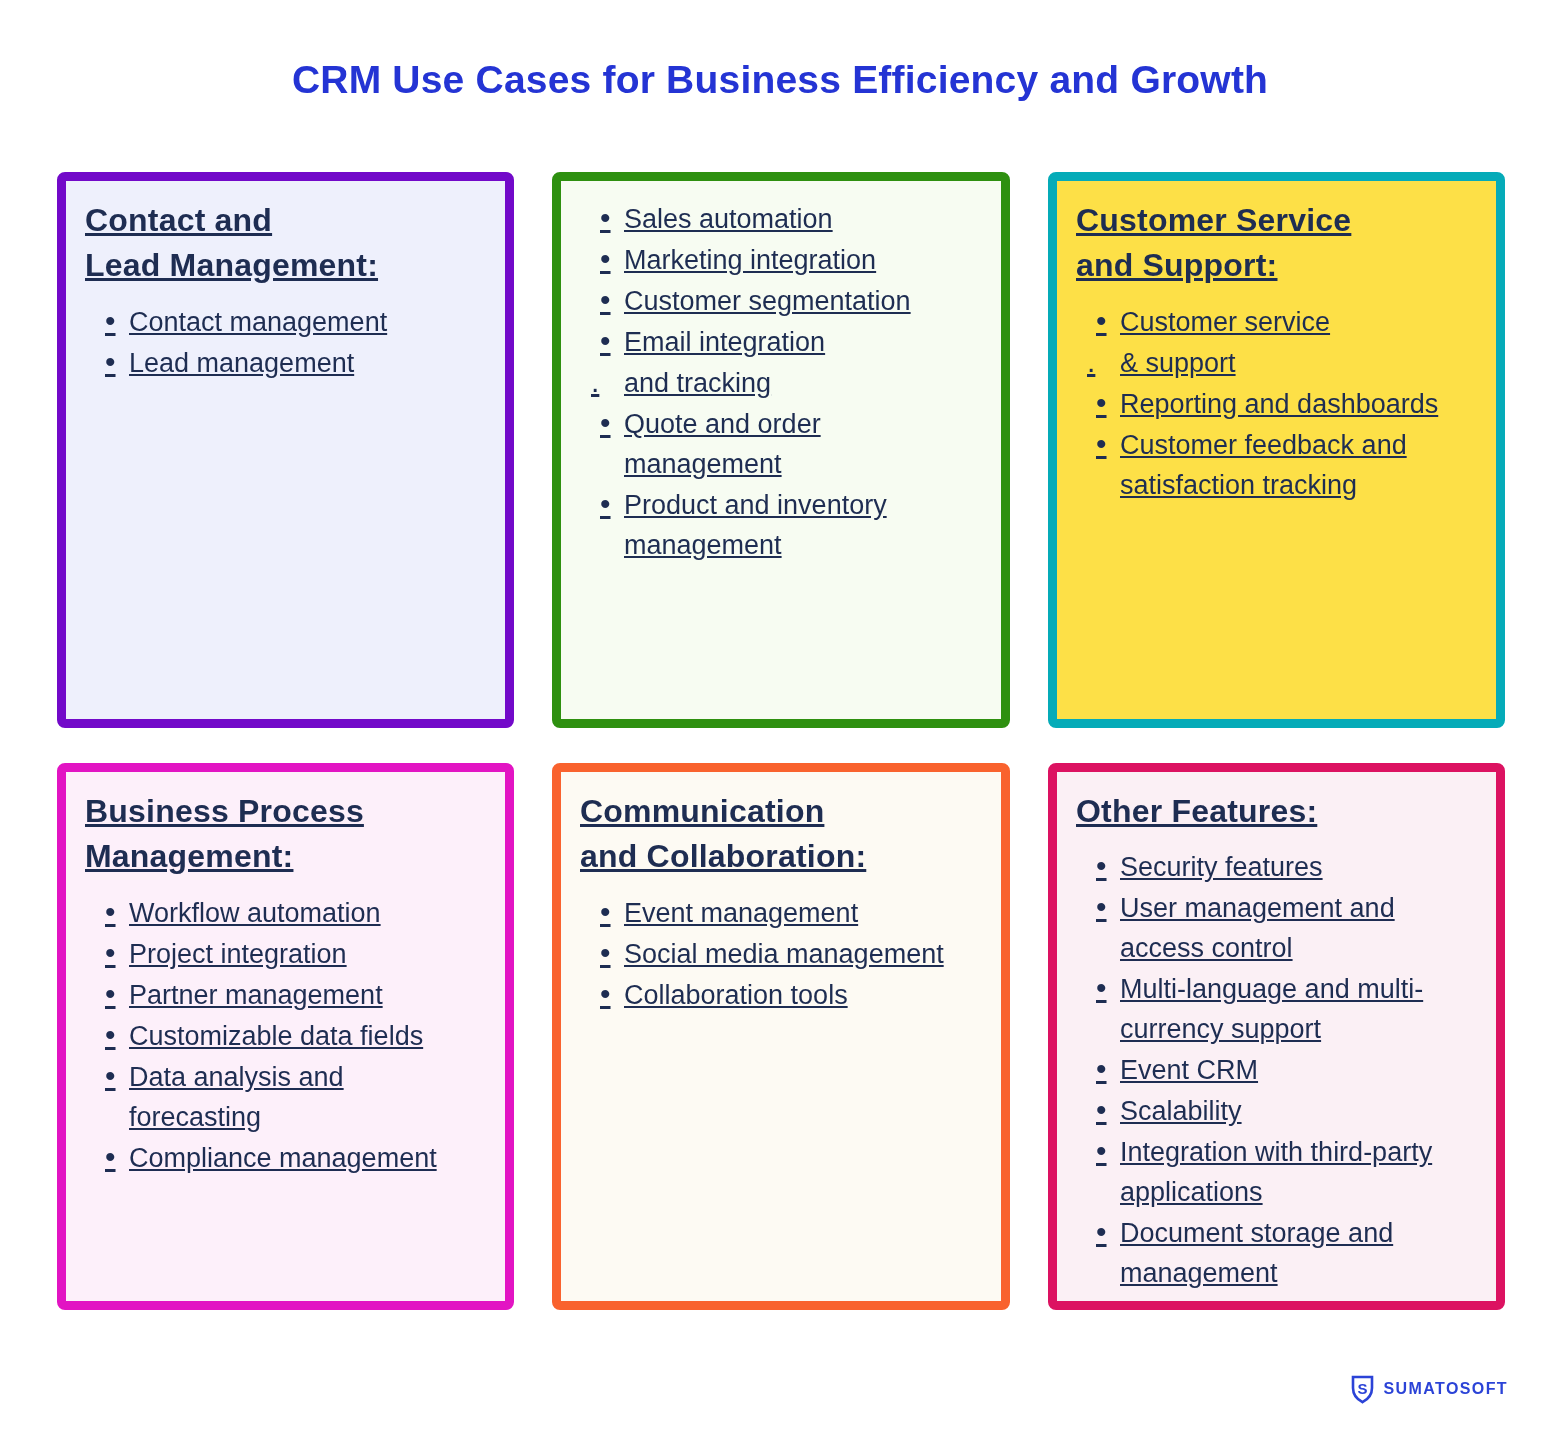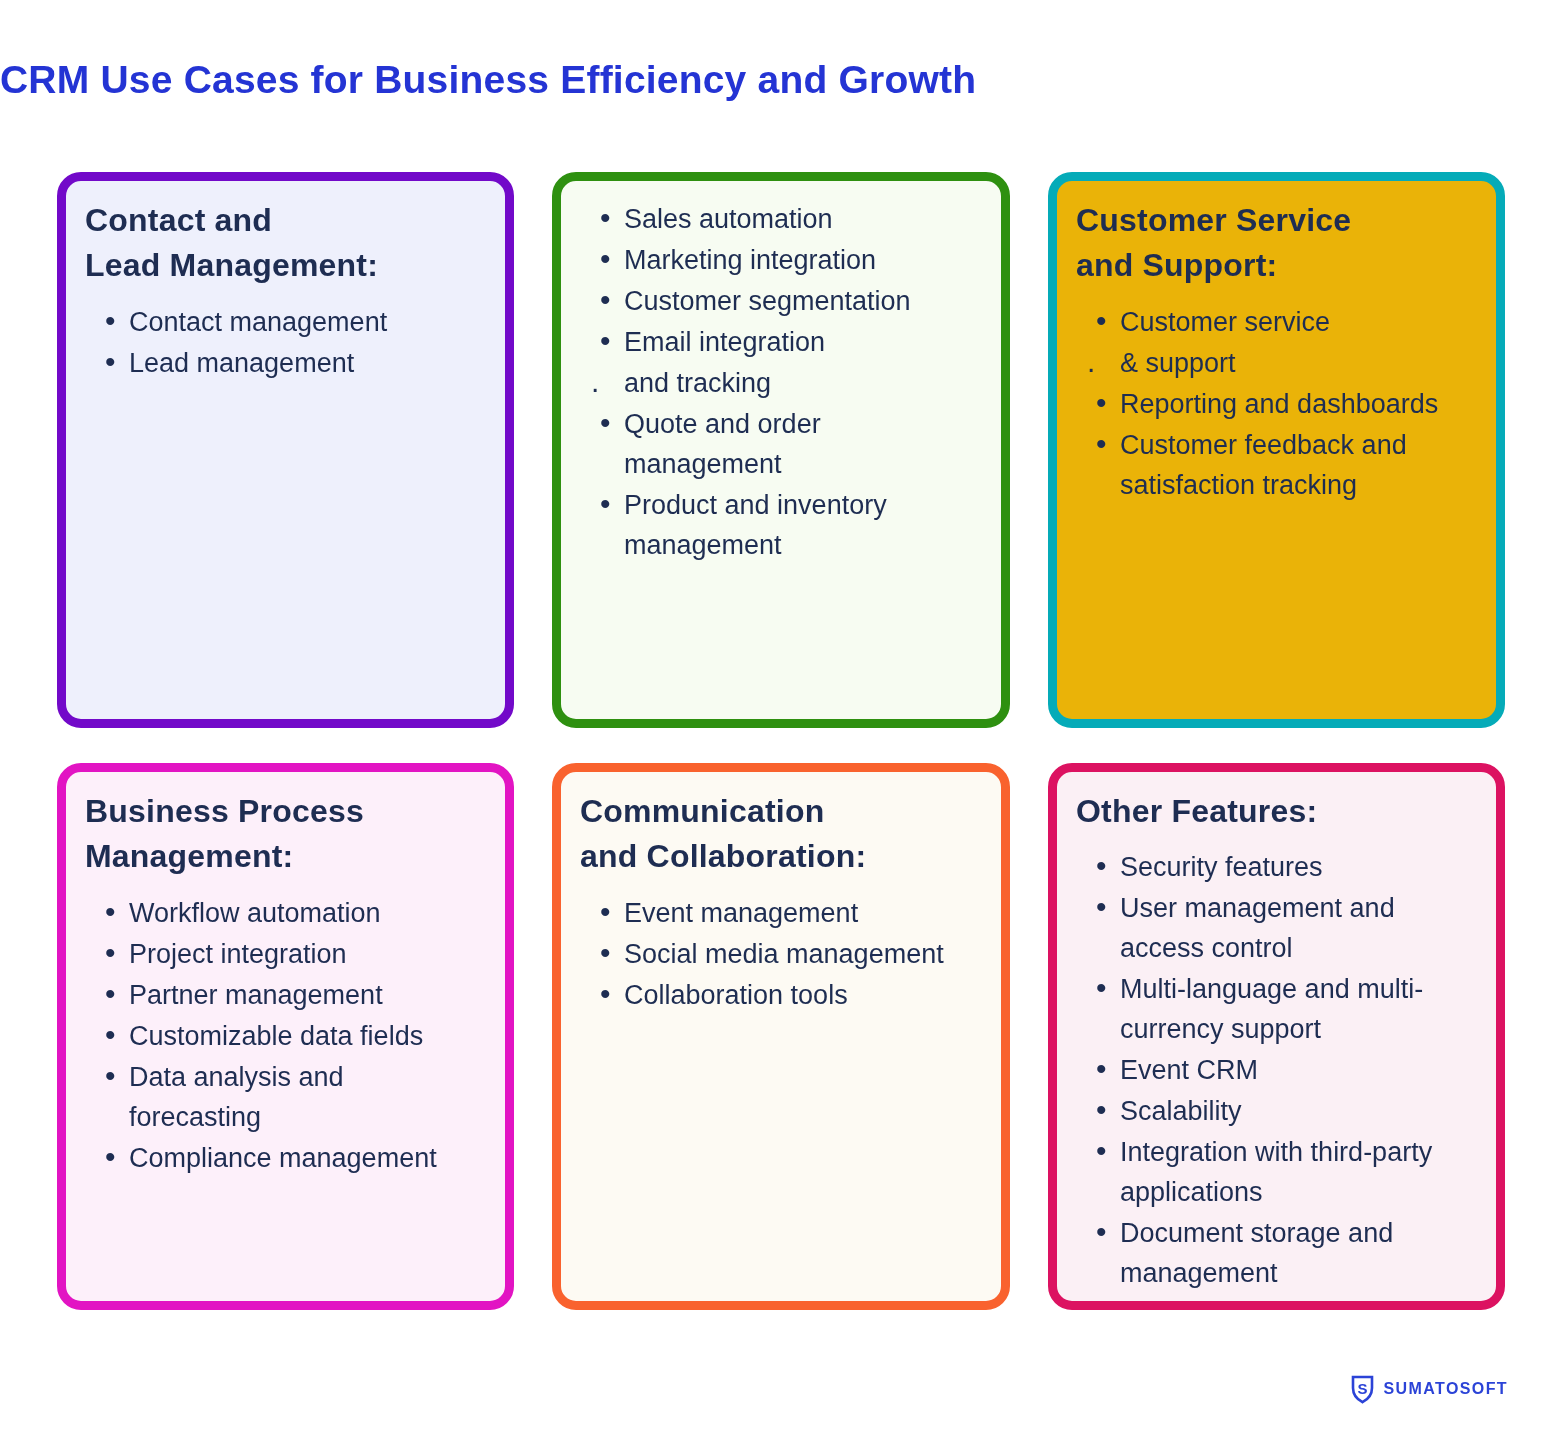--- a/index.html
+++ b/index.html
@@ -2,35 +2,36 @@
 <html><head>
 <meta charset="utf-8">
 <style>
   html,body { margin:0; padding:0; background:#ffffff; }
   .canvas {
     position:relative; width:1560px; height:1448px; background:#ffffff;
     font-family:"Liberation Sans", sans-serif; overflow:hidden;
   }
   .page-title {
     position:absolute; top:58px; left:0; width:100%;
-    text-align:left; margin:0;
+    text-align:center; margin:0;
     font-size:39px; font-weight:700; letter-spacing:0.2px;
   }
   .grid {
     position:absolute; left:57px; top:172px;
     display:grid;
     grid-template-columns:457px 458px 457px;
     grid-template-rows:556px 547px;
     column-gap:38px; row-gap:35px;
   }
   .card {
     box-sizing:border-box;
     border:9px solid #ccc;
-    border-radius:24px;
+    border-radius:8px;
     padding:17px 20px 16px 19px;
+    text-decoration:underline;
   }
   .card-heading {
     margin:0 0 12px 0;
     font-size:32px; font-weight:700; line-height:1.42;
     white-space:pre-line; letter-spacing:0.2px;
   }
   .feature-list { margin-left:20px; }
   .line {
     display:grid; grid-template-columns:24px 1fr;
     align-items:baseline;
@@ -107,21 +108,21 @@
             <span class="marker bullet">•</span>
             <span class="text">Product and inventory</span>
           </div>
           <div class="line">
             <span class="marker empty">•</span>
             <span class="text">management</span>
           </div>
         </div>
     </section>
 
-    <section class="card" style="border-color: rgb(5, 171, 184); background: #eab308;">
+    <section class="card" style="border-color: rgb(5, 171, 184); background: #fde047;">
       <h2 class="card-heading">Customer Service
 and Support:</h2>
       <div class="feature-list">
           <div class="line">
             <span class="marker bullet">•</span>
             <span class="text">Customer service</span>
           </div>
           <div class="line">
             <span class="marker contdot">.</span>
             <span class="text">&amp; support</span>

